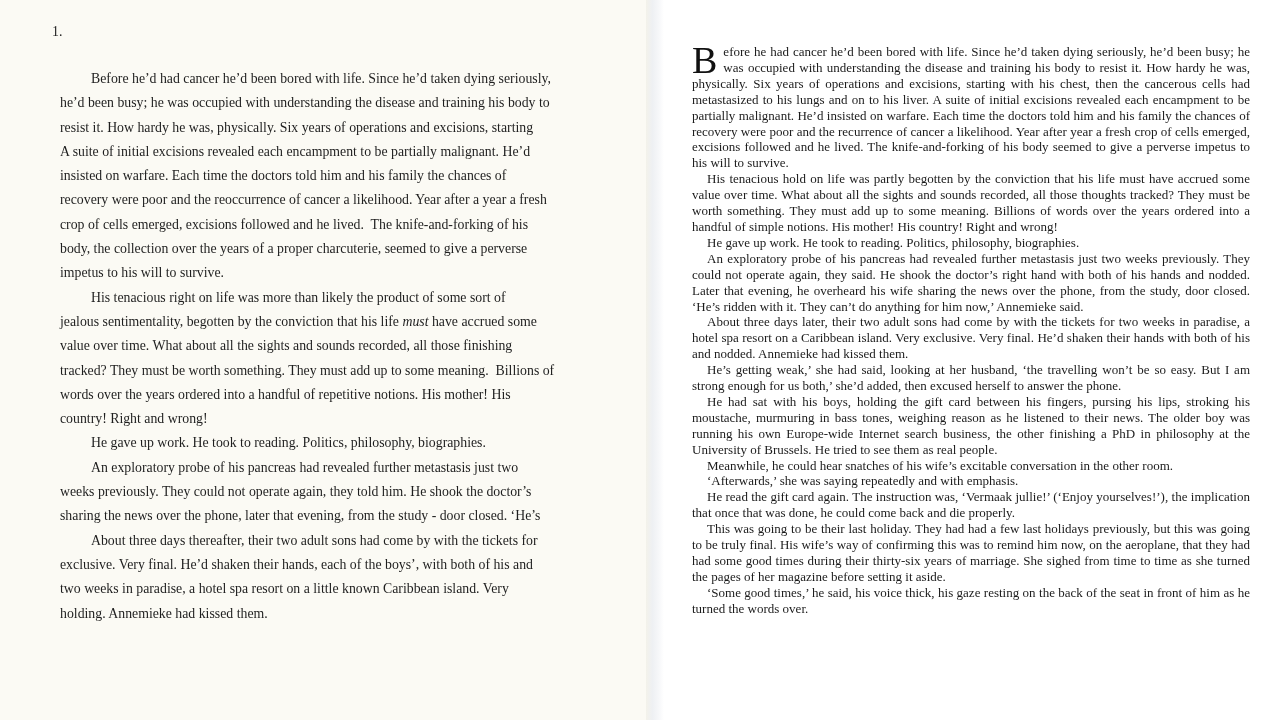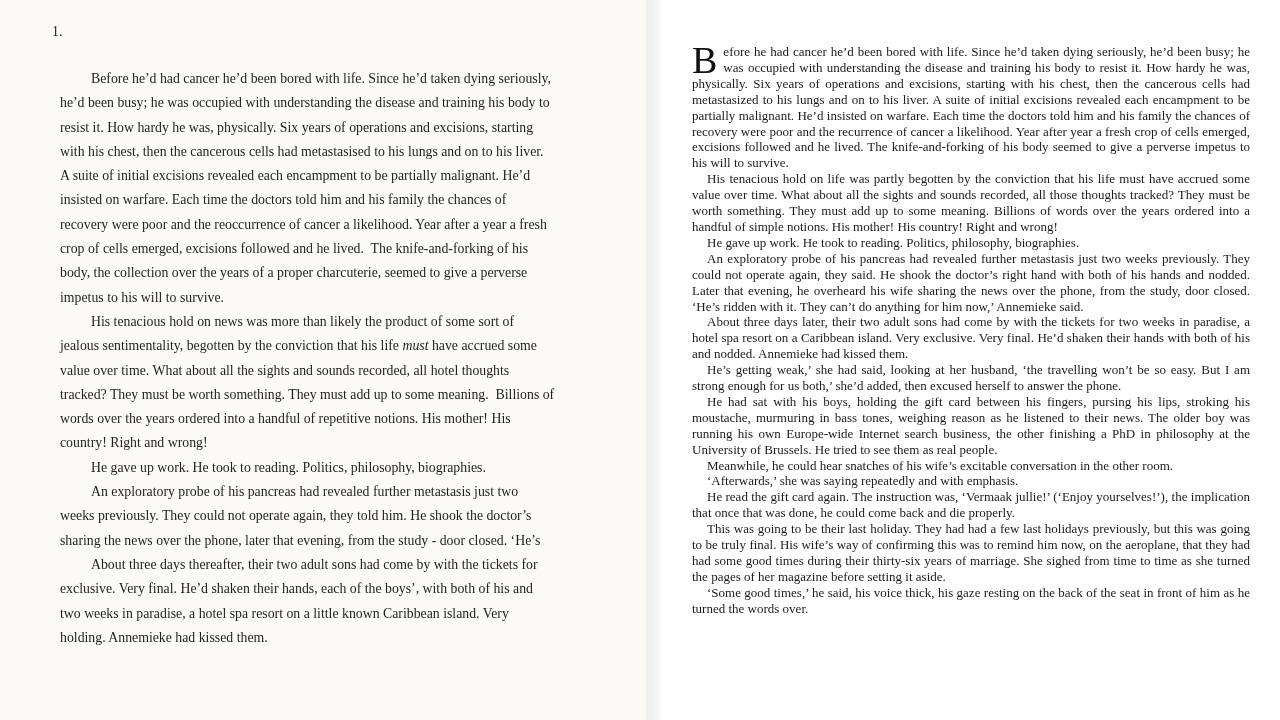--- a/index.html
+++ b/index.html
@@ -48,30 +48,29 @@
 
 <div class="spread">
 
   <div class="left-page">
     <div class="ms-text">
       <div class="ms-head">1.</div>
 
     <div class="ms-line first">Before he’d had cancer he’d been bored with life. Since he’d taken dying seriously,</div>
         <div class="ms-line">he’d been busy; he was occupied with understanding the disease and training his body to</div>
         <div class="ms-line">resist it. How hardy he was, physically. Six years of operations and excisions, starting</div>
-        <div class="ms-line">with his chest, then the cancerous cells had metastasised to his lungs and on to his liver.</div>
         <div class="ms-line">A suite of initial excisions revealed each encampment to be partially malignant. He’d</div>
         <div class="ms-line">insisted on warfare. Each time the doctors told him and his family the chances of</div>
         <div class="ms-line">recovery were poor and the reoccurrence of cancer a likelihood. Year after a year a fresh</div>
         <div class="ms-line">crop of cells emerged, excisions followed and he lived.&nbsp; The knife-and-forking of his</div>
         <div class="ms-line">body, the collection over the years of a proper charcuterie, seemed to give a perverse</div>
         <div class="ms-line">impetus to his will to survive.</div>
-        <div class="ms-line first">His tenacious hold on news was more than likely the product of some sort of</div>
+        <div class="ms-line first">His tenacious right on life was more than likely the product of some sort of</div>
         <div class="ms-line"><span>jealous sentimentality, begotten by the conviction that his life </span><i>must</i><span> have accrued some</span></div>
-        <div class="ms-line">value over time. What about all the sights and sounds recorded, all hotel thoughts</div>
+        <div class="ms-line">value over time. What about all the sights and sounds recorded, all those finishing</div>
         <div class="ms-line">tracked? They must be worth something. They must add up to some meaning.&nbsp; Billions of</div>
         <div class="ms-line">words over the years ordered into a handful of repetitive notions. His mother! His</div>
         <div class="ms-line">country! Right and wrong!</div>
         <div class="ms-line first">He gave up work. He took to reading. Politics, philosophy, biographies.</div>
         <div class="ms-line first">An exploratory probe of his pancreas had revealed further metastasis just two</div>
         <div class="ms-line">weeks previously. They could not operate again, they told him. He shook the doctor’s</div>
         <div class="ms-line">sharing the news over the phone, later that evening, from the study - door closed. ‘He’s</div>
         <div class="ms-line first">About three days thereafter, their two adult sons had come by with the tickets for</div>
         <div class="ms-line">exclusive. Very final. He’d shaken their hands, each of the boys’, with both of his and</div>
         <div class="ms-line">two weeks in paradise, a hotel spa resort on a little known Caribbean island. Very</div>

